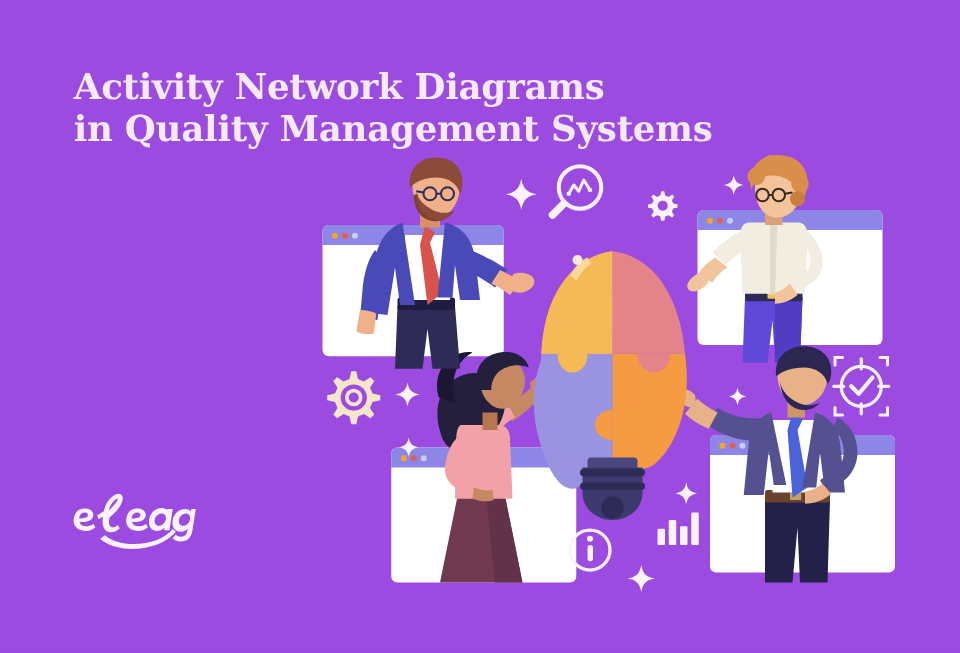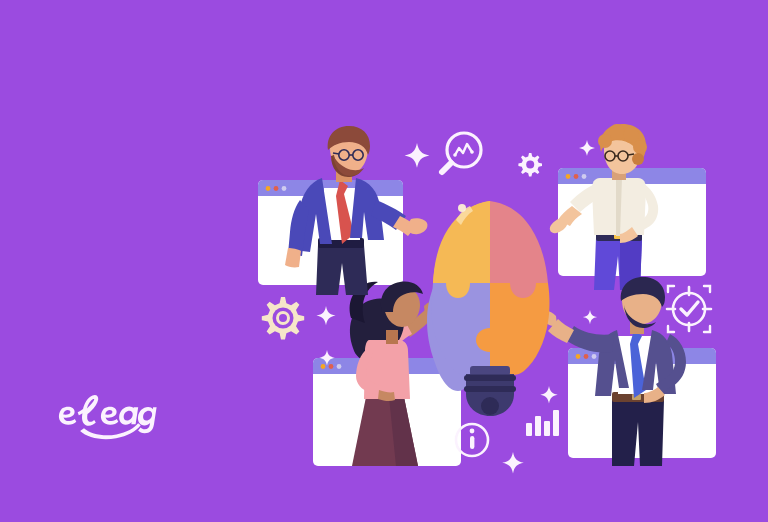--- a/index.html
+++ b/index.html
@@ -308,20 +308,22 @@
       </g>
       <g fill="#FBF2FE">
         <path d="M587 140c1 5.2 2.8 7 8 8-5.2 1-7 2.8-8 8-1-5.2-2.8-7-8-8 5.2-1 7-2.8 8-8z"></path>
       </g>
       <g fill="#FBF2FE">
         <path d="M590 310c.9 4.6 2.5 6.2 7.1 7.1-4.6.9-6.2 2.5-7.1 7.1-.9-4.6-2.5-6.2-7.1-7.1 4.6-.9 6.2-2.5 7.1-7.1z"></path>
       </g>
     </svg>
   </div>
 
+  <h1 id="title">Activity Network Diagrams
+in Quality Management Systems</h1>
 
   <div id="logo">
     <svg width="130" height="54" viewBox="0 0 130 54" xmlns="http://www.w3.org/2000/svg">
       <g fill="#FBF2FE">
 
         <path d="M10 22.5c5.6-3.2 12.4-1.6 12.6 3.3.2 4.3-5.2 6.6-11 5.6.5 2.6 3 3.9 5.9 3.6 2.4-.2 4.1-1.1 5.3-2.1l1.5 2.8c-1.9 1.8-4.7 2.9-7.8 3-5.9.2-9.8-3.4-9.6-8.6.1-3.2 1.5-5.9 3.1-7.6zm1.3 6.1c3.8.6 7.2-.5 7.1-2.6-.1-2-3.2-2.6-5.4-1-1 .8-1.6 2.1-1.7 3.6z"></path>
 
         <path d="M40.5 9.5c3.3-1.6 6.2.3 5.7 3.9-.5 3.7-3.4 7.9-7.2 11.6-1.2 1.2-2.4 2.2-3.5 3.1-.6 3.6-.4 6.4 1.3 7.4 1.6.9 3.8-.1 5.4-1.6l1.6 2.7c-2.8 2.9-7.2 4.2-10.4 2.3-3.3-2-3.9-6.6-3-11.7-2.1 1.4-3.6 2.1-3.6 2.1l-1.1-3.1s2.2-1 5.3-3.2c1.3-5.5 4.3-11.2 9.5-13.5zm.6 3.6c-2.9 1.6-5 5.2-6.2 9.3 1-.8 2-1.8 3-2.8 2.6-2.7 4.4-5.6 4.3-6.4 0-.3-.4-.4-1.1-.1z"></path>
 
         <path d="M52 22.5c5.6-3.2 12.4-1.6 12.6 3.3.2 4.3-5.2 6.6-11 5.6.5 2.6 3 3.9 5.9 3.6 2.4-.2 4.1-1.1 5.3-2.1l1.5 2.8c-1.9 1.8-4.7 2.9-7.8 3-5.9.2-9.8-3.4-9.6-8.6.1-3.2 1.5-5.9 3.1-7.6zm1.3 6.1c3.8.6 7.2-.5 7.1-2.6-.1-2-3.2-2.6-5.4-1-1 .8-1.6 2.1-1.7 3.6z"></path>

